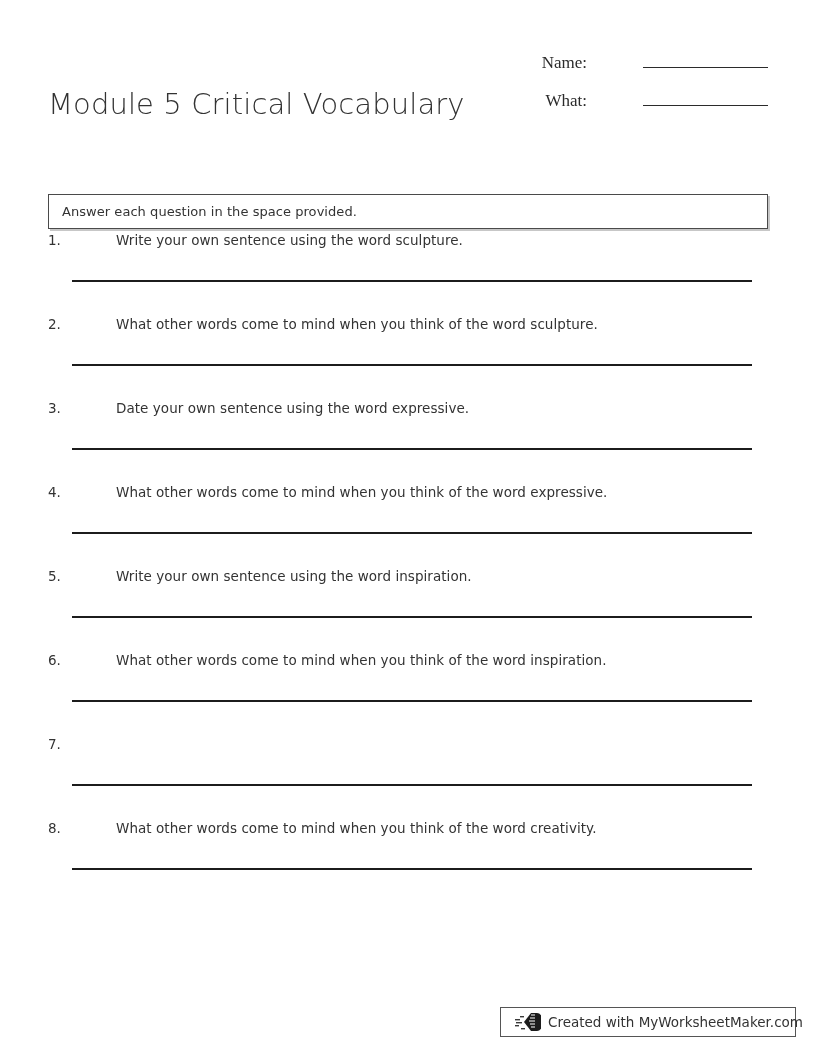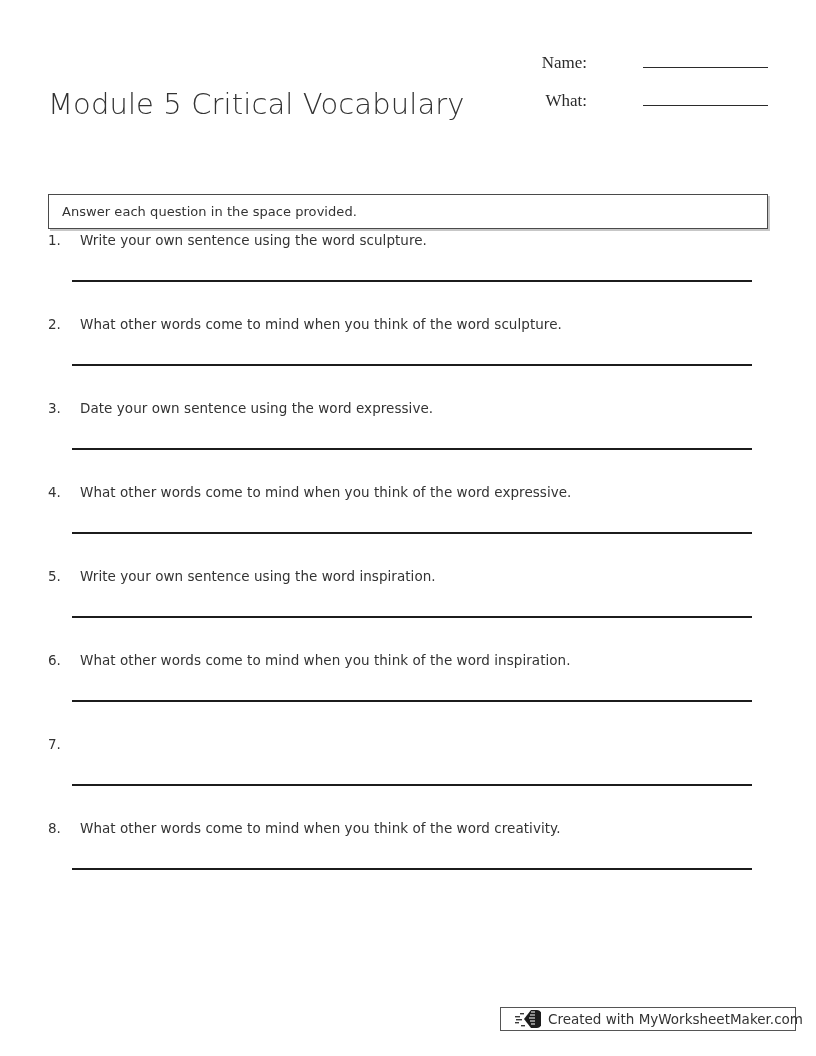--- a/index.html
+++ b/index.html
@@ -113,36 +113,37 @@
     color: #333333;
     line-height: 20px;
   }
   .q-text {
     font-family: "DejaVu Sans", sans-serif;
     font-size: 13.5px;
     color: #333333;
     line-height: 20px;
     letter-spacing: 0.05px;
     white-space: nowrap;
+    margin-left: 36px;
   }
   .q-line {
     position: absolute;
     left: 24px;
     right: 16px;
     top: 50px;
     border-bottom: 2.4px solid #1c1c1c;
   }
 
   
   .badge {
     position: absolute;
     left: 500px;
     top: 1007px;
     width: 296px;
-    height: 24px;
+    height: 30px;
     border: 1.2px solid #555555;
     background: #ffffff;
     box-sizing: border-box;
     display: flex;
     align-items: center;
     padding-left: 14px;
   }
   .badge-icon {
     width: 26px;
     height: 22px;

